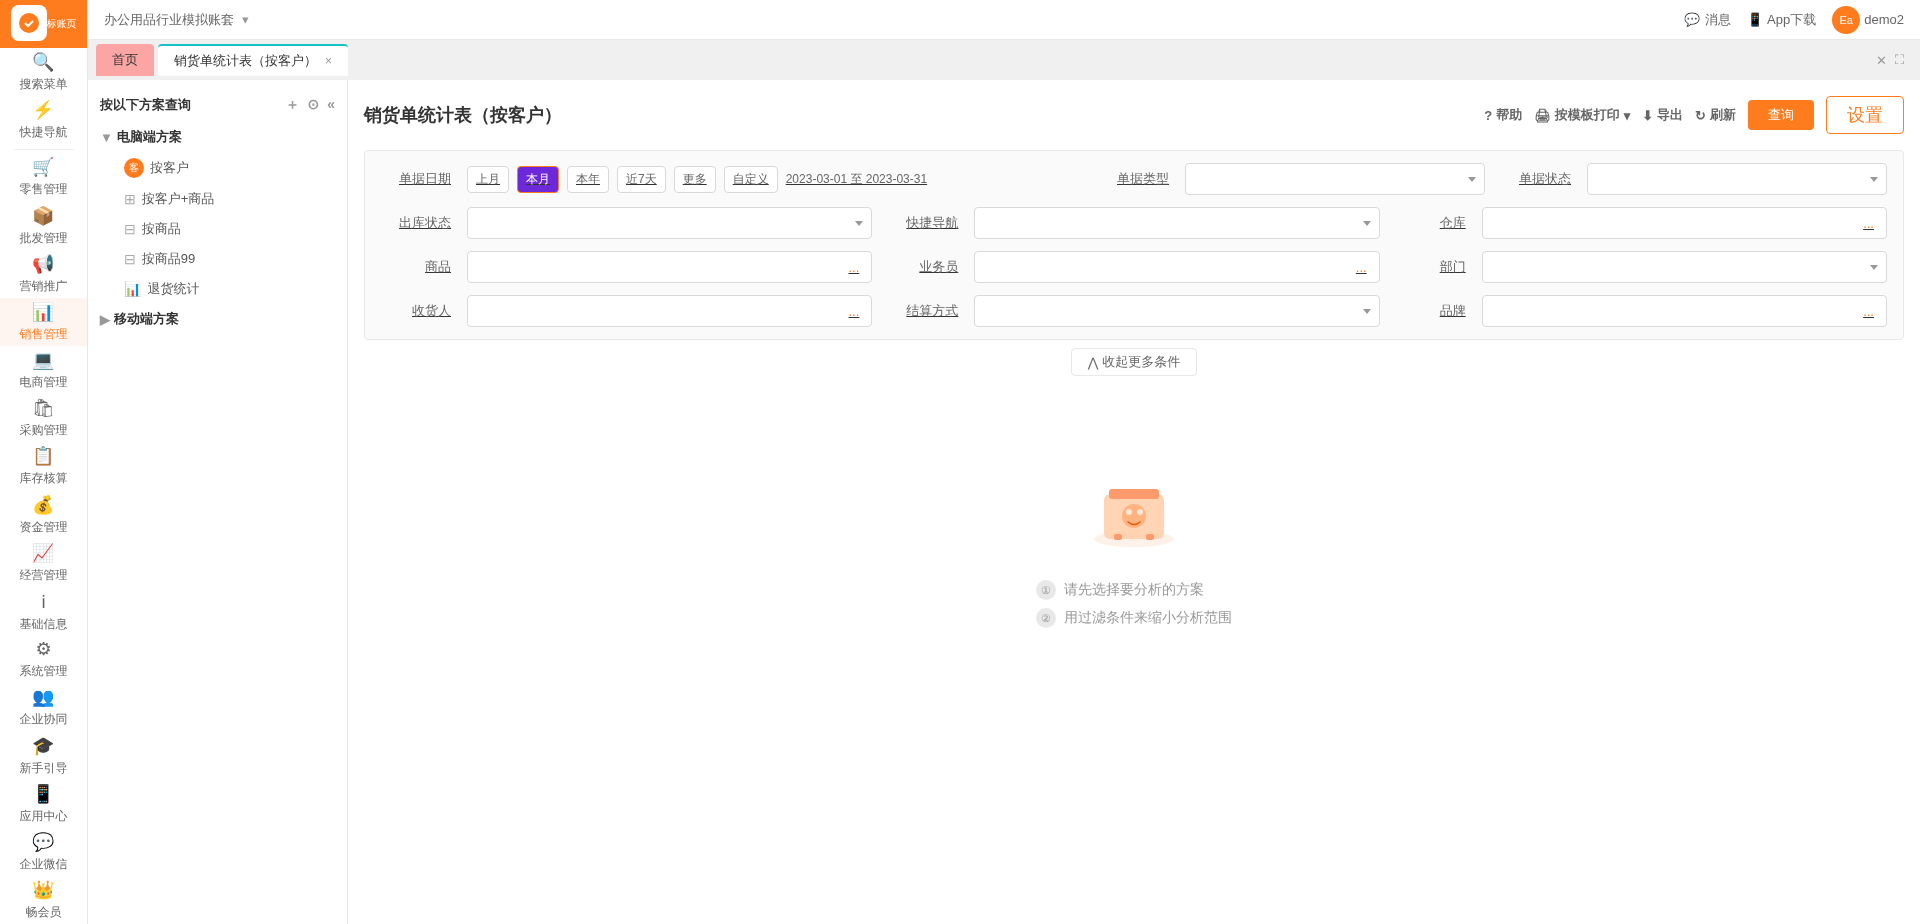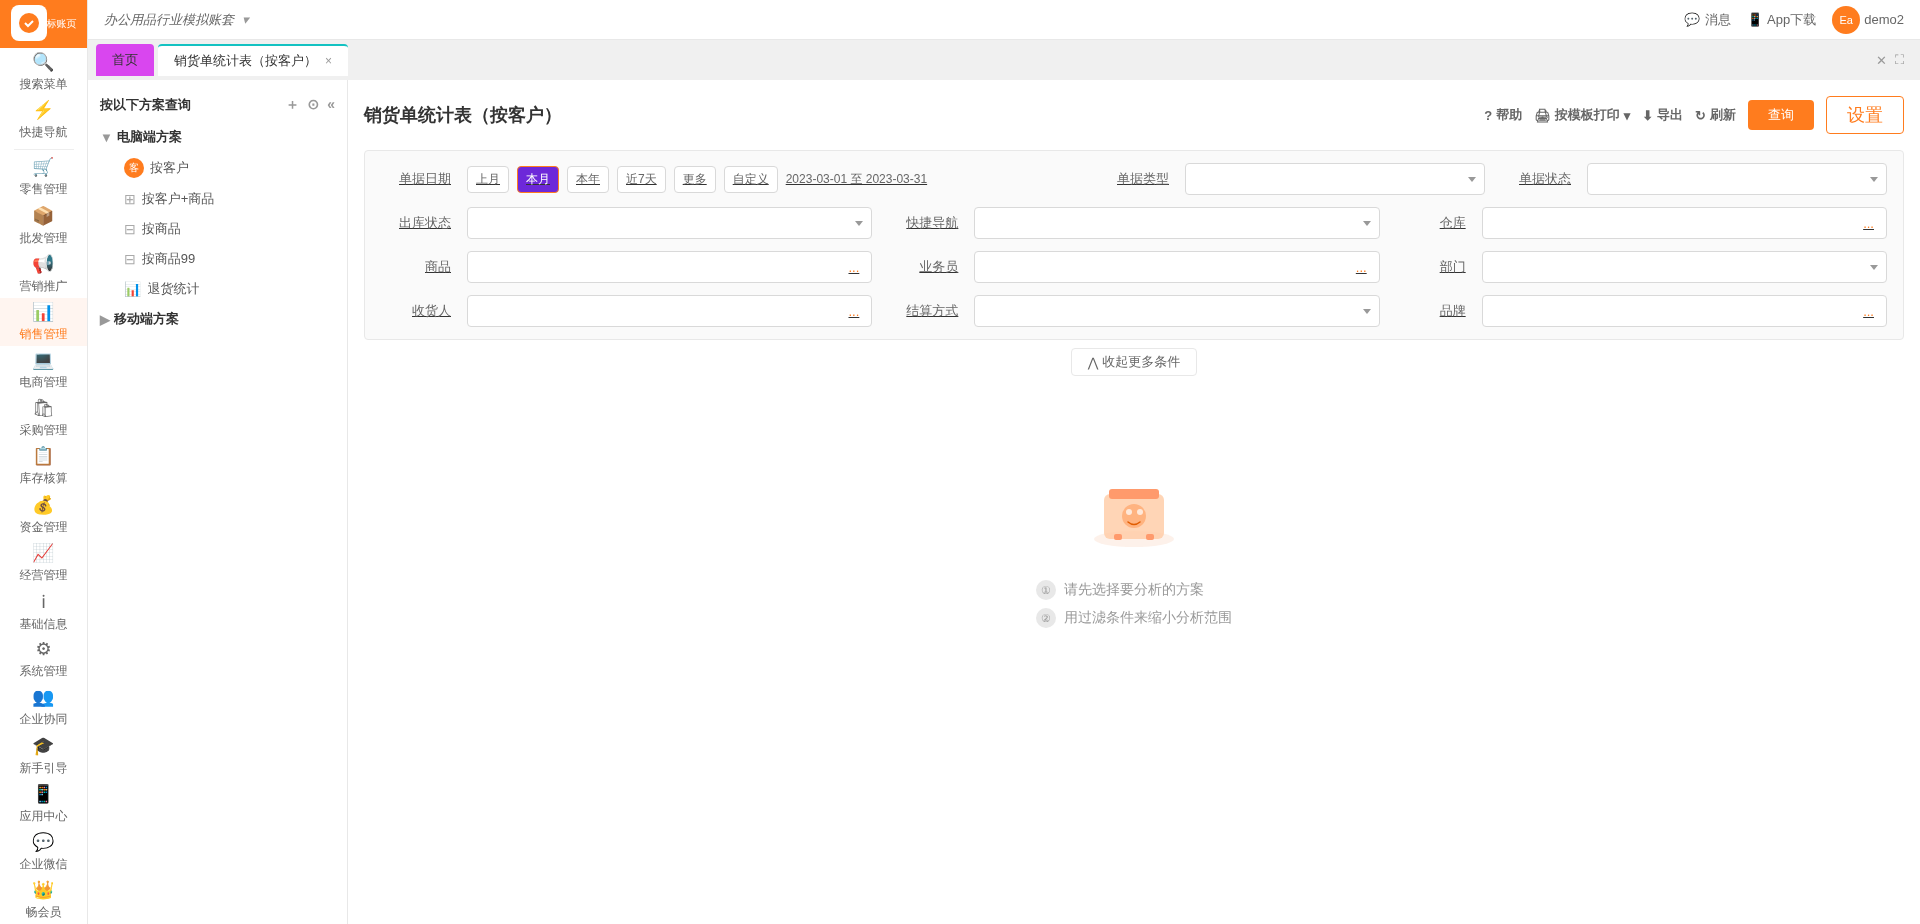--- a/index.html
+++ b/index.html
@@ -13,32 +13,32 @@
     .sidebar-item { width: 88px; height: 56px; display: flex; flex-direction: column; align-items: center; justify-content: center; cursor: pointer; color: #666; font-size: 12px; border-bottom: none; }
     .sidebar-item .icon { font-size: 18px; margin-bottom: 3px; }
     .sidebar-item.active { color: #ff7c1e; background: #fff5f0; }
     .sidebar-divider { width: 60px; height: 1px; background: #eee; margin: 4px 0; }
 
     
     .main { flex: 1; display: flex; flex-direction: column; height: 924px; overflow: hidden; }
 
     
     .topbar { height: 40px; background: #fff; border-bottom: 1px solid #e8e8e8; display: flex; align-items: center; justify-content: space-between; padding: 0 16px; }
-    .topbar-left { display: flex; align-items: center; gap: 8px; color: #666; font-size: 13px; font-style: italic; }
+    .topbar-left { display: flex; align-items: center; gap: 8px; color: #666; font-size: 13px; }
     .topbar-right { display: flex; align-items: center; gap: 16px; color: #666; font-size: 13px; }
     .topbar-right .item { display: flex; align-items: center; gap: 4px; cursor: pointer; }
     .avatar { width: 28px; height: 28px; border-radius: 50%; background: #ff7c1e; display: flex; align-items: center; justify-content: center; color: white; font-size: 11px; }
 
     
     .tabbar { height: 40px; background: #f0f0f0; display: flex; align-items: center; padding: 0 8px; gap: 4px; }
     .tab { height: 32px; padding: 0 16px; display: flex; align-items: center; border-radius: 4px 4px 0 0; cursor: pointer; font-size: 13px; gap: 8px; }
     .tab.home { background: #fff; color: #333; }
     .tab.active { background: #fff; color: #333; border-top: 2px solid #13c2c2; }
     .tab .close-btn { color: #999; font-size: 12px; cursor: pointer; }
-    .tab.home { background: #d946ef; }
+    .tab.home { background: #fca5a5; }
 
     
     .content { flex: 1; display: flex; height: calc(924px - 40px - 40px); }
 
     
     .left-panel { width: 260px; background: #fff; border-right: 1px solid #e8e8e8; padding: 8px 0; overflow-y: auto; }
     .left-panel-header { display: flex; align-items: center; justify-content: space-between; padding: 8px 12px; font-size: 13px; color: #333; font-weight: bold; }
     .left-panel-header .actions { display: flex; gap: 8px; }
     .left-panel-header .action-btn { color: #999; cursor: pointer; font-size: 14px; }
     .tree-group { padding: 6px 12px; font-size: 13px; color: #333; display: flex; align-items: center; gap: 4px; font-weight: bold; cursor: pointer; }

